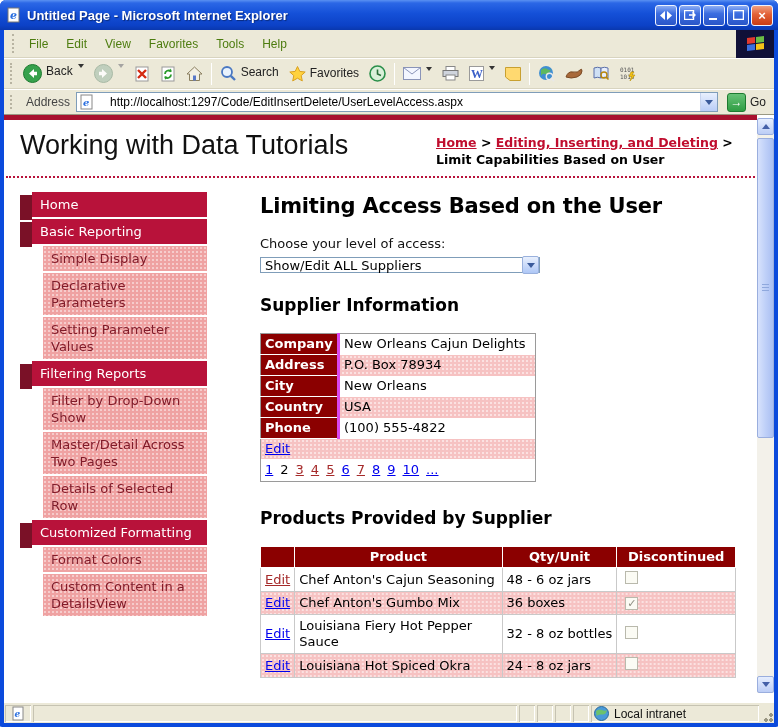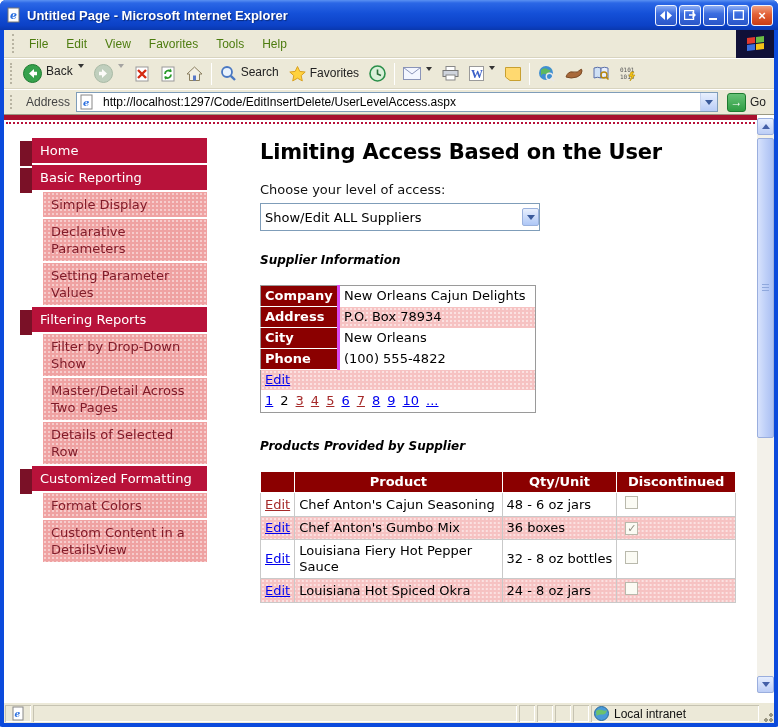--- a/index.html
+++ b/index.html
@@ -38,21 +38,21 @@
   .tbtn { display:flex; align-items:flex-start; gap:4px; padding:3px 5px; border-radius:3px; font-size:12px; color:#222; cursor:pointer; }
   .tbtn.disabled { opacity:.85; }
   .tsep { width:1px; height:22px; background:#c6c3b2; border-right:1px solid #fff; margin:0 3px; }
   .dd-arrow { width:0; height:0; border-left:3px solid transparent; border-right:3px solid transparent; border-top:4px solid #333; margin-left:1px; }
 
   
   .addressbar { height:26px; flex:none; display:flex; align-items:center; background:#ece9d8;
                 border-top:1px solid #fff; border-bottom:1px solid #9a9883; padding:2px 4px 2px 2px; }
   .addr-label { font-size:12px; color:#444; margin:0 6px 0 8px; }
   .url-box { flex:1; height:20px; background:#fff; border:1px solid #7f9db9; display:flex; align-items:center; padding-left:3px; }
-  .url-text { font-size:12px; color:#000; flex:1; white-space:nowrap; overflow:hidden; margin-left:9px; }
+  .url-text { font-size:12px; color:#000; flex:1; white-space:nowrap; overflow:hidden; margin-left:16px; }
   .combo-btn { width:17px; height:18px; background:linear-gradient(180deg,#e9f0fd,#b9cdf7); border-left:1px solid #c6d3ee;
                display:flex; align-items:center; justify-content:center; cursor:pointer; }
   .tri-down { width:0; height:0; border-left:4px solid transparent; border-right:4px solid transparent; border-top:5px solid #3a5a9b; }
   .go-btn { display:flex; align-items:center; gap:4px; margin-left:5px; padding:1px 4px; cursor:pointer; }
   .go-rect { width:19px; height:19px; border-radius:3px; background:linear-gradient(180deg,#66c276,#2f9d44); border:1px solid #1d7a30;
              display:flex; align-items:center; justify-content:center; color:#fff; font-weight:bold; font-size:12px; }
   .go-label { font-size:12px; color:#222; }
 
   
   .content { flex:1; position:relative; background:#fff; overflow:hidden; }
@@ -82,25 +82,25 @@
   .side-item { font-size:13px; line-height:17px; padding:4px 8px; margin-bottom:2px; cursor:pointer; }
   .side-item.top { position:relative; background:#b8123a; color:#fff; }
   .side-item.top::before { content:""; position:absolute; left:-12px; top:3px; width:12px; height:100%; background:#7a1127; }
   .side-item.sub { margin-left:11px; background:#efa2a2; color:#801c2a;
                    background-image:radial-gradient(rgba(255,255,255,.45) 1px, transparent 1px); background-size:4px 4px; }
 
   
   .main { flex:1; min-width:0; margin:16px 16px 0 53px; color:#000; }
   .h1 { font-size:21px; font-weight:bold; margin-bottom:18px; letter-spacing:-0.2px; }
   .prompt { font-size:13px; margin-bottom:6px; color:#111; }
-  .select { width:280px; height:28px; border:1px solid #7f9db9; background:#fff; display:flex; align-items:center; margin-bottom:22px; cursor:pointer;gap:24px; }
+  .select { width:280px; height:16px; border:1px solid #7f9db9; background:#fff; display:flex; align-items:center; margin-bottom:22px; cursor:pointer;gap:24px; }
   .select .val { flex:1; font-size:13px; padding-left:4px; white-space:nowrap; overflow:hidden; }
   .select .btn { width:17px; height:18px; background:linear-gradient(180deg,#e9f0fd,#aec7f6); border:1px solid #9ab1dd; border-radius:2px;
                  display:flex; align-items:center; justify-content:center; }
-  .h2 { font-size:12px; font-weight:bold; margin-bottom:18px;font-style:italic; }
+  .h2 { font-size:17px; font-weight:bold; margin-bottom:18px; }
 
   table { border-collapse:collapse; font-size:13px; }
   .details-table { width:276px; border:1px solid #9a9a9a; margin-bottom:26px; }
   .details-table td { padding:2px 4px; line-height:16px; vertical-align:top; }
   .details-table .lbl { background:#8b0000; color:#fff; font-weight:bold; width:78px; border-bottom:1px solid #fff; border-right:3px solid #d946ef; }
   tr.rowa { background:#fff; }
   tr.rowb { background:#f6c2c2; background-image:radial-gradient(rgba(255,255,255,.5) 1px, transparent 1px); background-size:4px 4px; }
   a.link { color:#0000ee; text-decoration:underline; cursor:pointer; }
   a.visited { color:#a52a2a; text-decoration:underline; cursor:pointer; }
   .pager td { padding:3px 4px; }
@@ -356,20 +356,30 @@
     <span class="go-btn">
       <span class="go-rect">→</span>
       <span class="go-label">Go</span>
     </span>
   </div>
 
   <div class="content">
     <div class="page">
       <div class="red-topbar"></div>
 
+      <div class="page-header">
+        <div class="site-title">Working with Data Tutorials</div>
+        <div class="breadcrumb">
+          <span class="crumb-link">Home</span>
+          <span>&gt;</span>
+          <span class="crumb-link">Editing, Inserting, and Deleting</span>
+          <span>&gt;</span>
+          <div>Limit Capabilities Based on User</div>
+        </div>
+      </div>
       <div class="dashed"></div>
 
       <div class="body-row">
 
         <div class="sidebar">
           <div class="side-item top">Home</div>
           <div class="side-item top">Basic Reporting</div>
           <div class="side-item sub">Simple Display</div>
           <div class="side-item sub">Declarative Parameters</div>
           <div class="side-item sub">Setting Parameter Values</div>
@@ -402,20 +412,24 @@
                 <td>New Orleans Cajun Delights</td>
               </tr>
               <tr class="rowb">
                 <td class="lbl">Address</td>
                 <td>P.O. Box 78934</td>
               </tr>
               <tr class="rowa">
                 <td class="lbl">City</td>
                 <td>New Orleans</td>
               </tr>
+              <tr class="rowb">
+                <td class="lbl">Country</td>
+                <td>USA</td>
+              </tr>
               <tr class="rowa">
                 <td class="lbl">Phone</td>
                 <td>(100) 555-4822</td>
               </tr>
               <tr class="rowb">
                 <td colspan="2"><a class="link">Edit</a></td>
               </tr>
               <tr class="rowa pager">
                 <td colspan="2">
                   <a class="link">1</a><span class="cur">2</span><a class="visited">3</a><a class="visited">4</a><a class="visited">5</a><a class="link">6</a><a class="visited">7</a><a class="link">8</a><a class="link">9</a><a class="link">10</a><a class="link">...</a>

